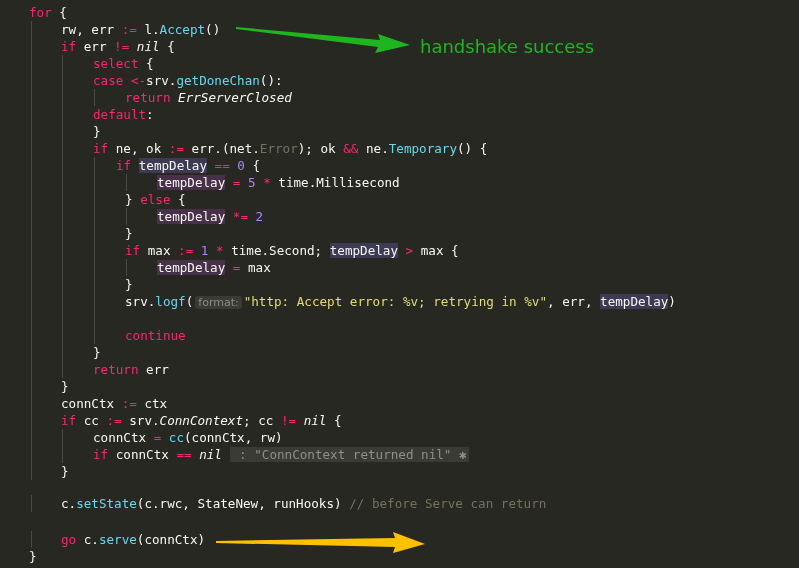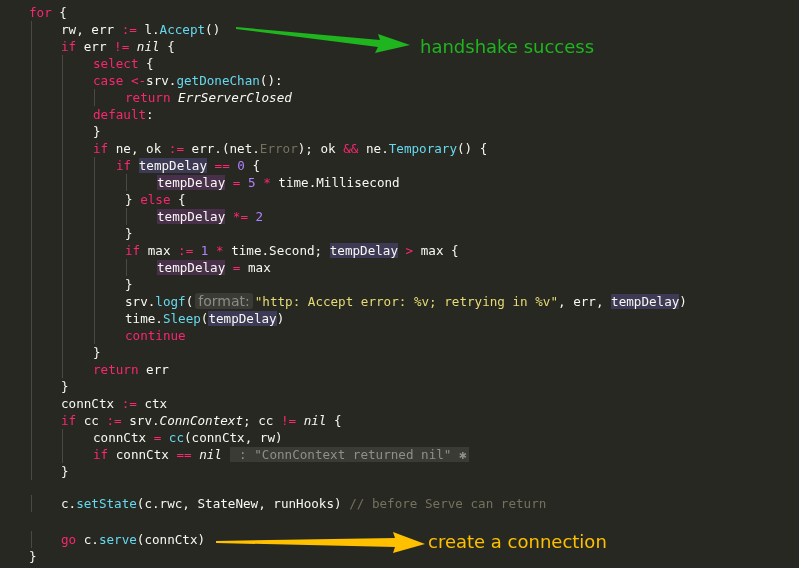--- a/index.html
+++ b/index.html
@@ -25,21 +25,21 @@
   .type { color:#75715e; }
   .it { font-style:italic; color:#f8f8f2;margin-top:40px; }
   .num { color:#ae81ff; }
   .str { color:#e6db74; }
   .cm { color:#75715e; }
   .hl-read { background:#3d3a55; }
   .hl-write { background:#49304a; }
   .cursor-char { background:#f8f8f2; color:#272822; }
   .hint {
     background:#3b3b36; color:#8c8c84; border-radius:3px;
-    font-family:"DejaVu Sans", "Liberation Sans", sans-serif; font-size:14px;
+    font-family:"DejaVu Sans", "Liberation Sans", sans-serif; font-size:11px;
     padding:0 3px; margin:0 2px;
   }
   .inlay {
     background:#3b3b36; color:#8f8f88; padding:0 2px;
   }
   .annot {
     position:absolute; font-family:"DejaVu Sans", "Liberation Sans", sans-serif;
     font-size:18px; white-space:nowrap;
   }
   .arrow { position:absolute; left:0; top:0; }
@@ -163,21 +163,20 @@
     <span class="guide" style="left:31px"></span>
     <span class="guide" style="left:62px"></span>
     <span class="guide" style="left:94px"></span>
     <span class="code" style="left:125px"><span>srv.</span><span class="fn">logf</span><span>(</span><span class="hint">format:</span><span class="str">"http: Accept error: %v; retrying in %v"</span><span>, err, </span><span class="hl-read">tempDelay</span><span>)</span></span>
   </div>
 
   <div class="line" style="top:310px">
     <span class="guide" style="left:31px"></span>
     <span class="guide" style="left:62px"></span>
     <span class="guide" style="left:94px"></span>
-    <span class="code" style="left:125px"><span>time.</span><span class="fn">Sleep</span><span>(</span><span class="hl-read">tempDelay</span><span>)</span></span>
   </div>
 
   <div class="line" style="top:327px">
     <span class="guide" style="left:31px"></span>
     <span class="guide" style="left:62px"></span>
     <span class="guide" style="left:94px"></span>
     <span class="code" style="left:125px"><span class="kw">continue</span></span>
   </div>
 
   <div class="line" style="top:344px">
@@ -239,14 +238,13 @@
   <div class="line" style="top:548px">
     <span class="code" style="left:29px"><span>}</span></span>
   </div>
 
   <svg class="arrow" width="799" height="568">
     <polygon points="236,27 380,40 378,34 410,45 375,53 378,47 236,29" fill="#1fb51f"></polygon>
     <polygon points="216,541 395,538 393,532 425,544 393,553 395,547 216,543" fill="#ffc000"></polygon>
   </svg>
 
   <div class="annot" style="left:420px; top:36px; color:#1fb51f;">handshake success</div>
-  <div class="annot" style="left:428px; top:531px; color:#ffc000;">create a connection</div>
 </div>
 
 </body></html>

